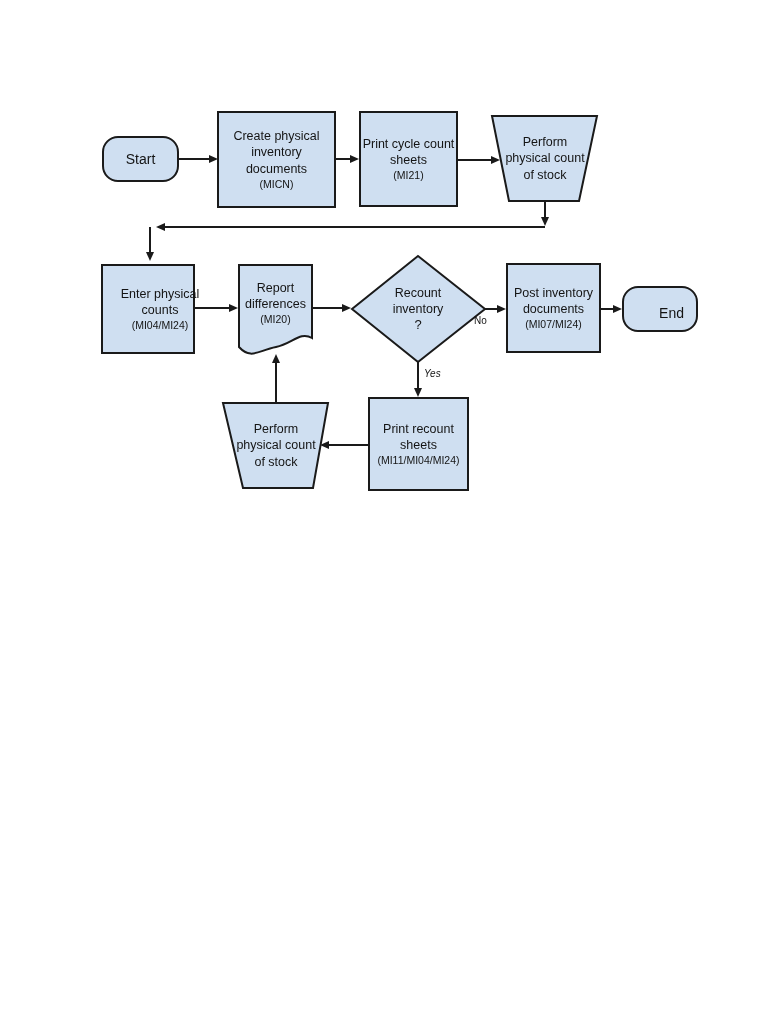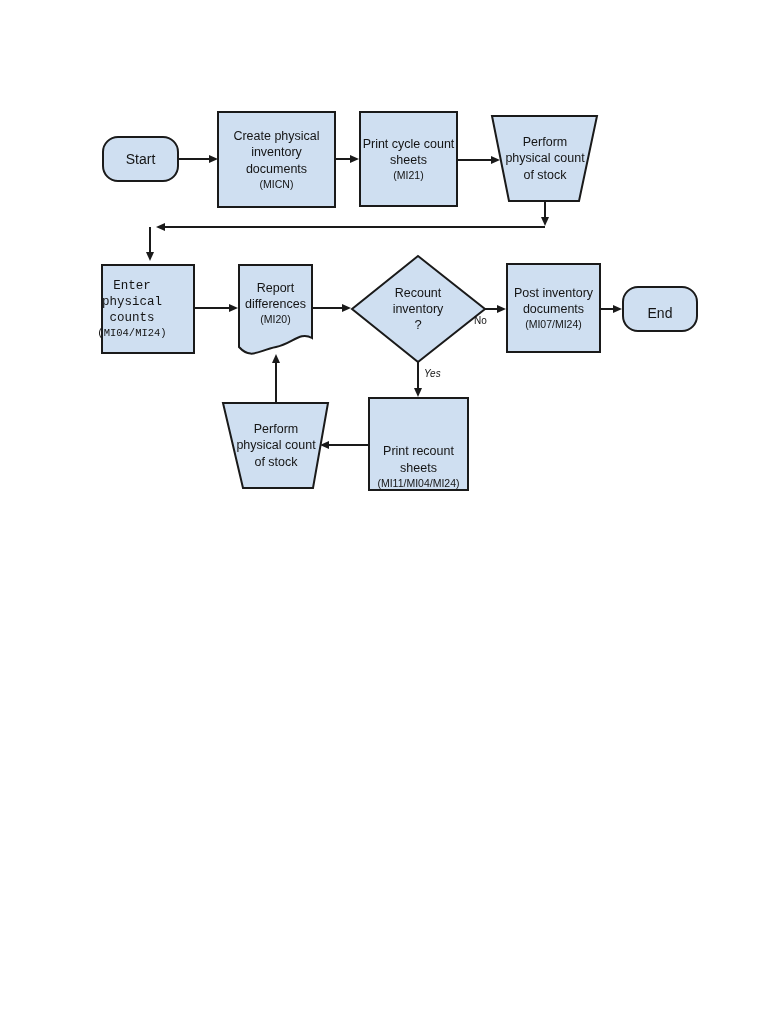--- a/index.html
+++ b/index.html
@@ -91,49 +91,49 @@
 
   <div class="node-label" style="left:362px;top:112px;width:93px;height:94px;">
     <span>Print cycle count sheets</span>
     <span class="code">(MI21)</span>
   </div>
 
   <div class="node-label" style="left:505px;top:116px;width:80px;height:85px;">
     <span>Perform physical count of stock</span>
   </div>
 
-  <div class="node-label" style="left:88px;top:265px;width:88px;height:88px;font-family:Liberation Mono, monospace;">
+  <div class="node-label" style="left:116px;top:265px;width:88px;height:88px;">
     <span>Enter physical counts</span>
     <span class="code">(MI04/MI24)</span>
   </div>
 
   <div class="node-label" style="left:239px;top:265px;width:73px;height:76px;">
     <span>Report differences</span>
     <span class="code">(MI20)</span>
   </div>
 
   <div class="node-label" style="left:368px;top:266px;width:100px;height:86px;">
     <span>Recount inventory</span>
     <span class="qmark">?</span>
   </div>
 
   <div class="node-label" style="left:509px;top:264px;width:89px;height:88px;">
     <span>Post inventory documents</span>
     <span class="code">(MI07/MI24)</span>
   </div>
 
-  <div class="node-label terminator" style="left:623px;top:287px;width:74px;height:52px;">
+  <div class="node-label terminator" style="left:610px;top:287px;width:74px;height:52px;align-items:flex-end;">
     <span>End</span>
   </div>
 
   <div class="node-label" style="left:236px;top:403px;width:80px;height:85px;">
     <span>Perform physical count of stock</span>
   </div>
 
-  <div class="node-label" style="left:371px;top:398px;width:95px;height:92px;justify-content:flex-end;">
+  <div class="node-label" style="left:371px;top:398px;width:95px;height:92px;">
     <span>Print recount sheets</span>
     <span class="code">(MI11/MI04/MI24)</span>
   </div>
 
   <div class="edge-label" style="left:474px;top:315px;">No</div>
   <div class="edge-label" style="left:424px;top:368px;font-style:italic;">Yes</div>
 
 </div>
 
 </body></html>

